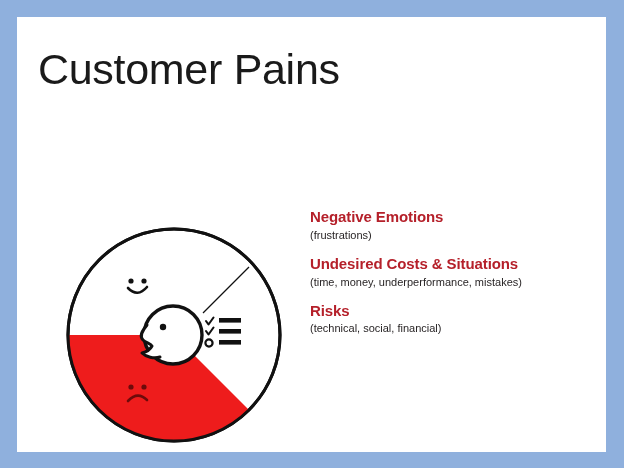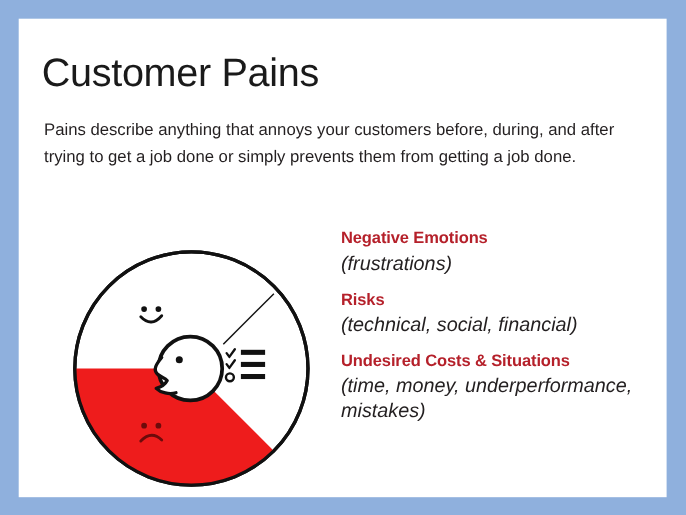--- a/index.html
+++ b/index.html
@@ -27,21 +27,21 @@
     width: 589px;
     height: 435px;
     background: #ffffff;
     box-sizing: border-box;
   }
   
   #slide-title {
     position: absolute;
     left: 21px;
     top: 17px;
-    font-size: 36px;
+    font-size: 43px;
     font-weight: 400;
     color: #1a1a1a;
     letter-spacing: -0.3px;
     line-height: 1.1;
     white-space: nowrap;
     margin-top: 12px;
   }
   
   #slide-subtitle {
     position: absolute;
@@ -65,45 +65,43 @@
     margin-bottom: 13px;
   }
   .category-heading {
     font-size: 15px;
     font-weight: bold;
     color: #b5202a;
     line-height: 1.25;
     letter-spacing: -0.1px;
   }
   .category-detail {
-    font-size: 18px;
+    font-size: 11px;
     font-weight: 400;
     color: #231f20;
     line-height: 1.28;
     margin-top: 1px;
-    font-style: italic;
   }
   
   #pains-diagram {
     position: absolute;
     left: 34px;
     top: 190px;
     width: 250px;
     height: 250px;
   }
 </style>
 </head>
 <body>
 
 <div id="slide-frame">
   <div id="slide-card">
 
     <h1 id="slide-title">Customer Pains</h1>
 
-    <p id="slide-subtitle">Pains describe anything that annoys your customers before, during, and after trying to get a job done or simply prevents them from getting a job done.</p>
 
     <div id="pains-diagram">
       <svg viewBox="0 0 250 250" width="250" height="250">
 
         <circle cx="123" cy="128" r="106" fill="#ffffff" stroke="#111111" stroke-width="3"></circle>
 
         <path d="M 123 128 L 17 128 A 106 106 0 0 0 198 203 Z" fill="#ee1c1c" stroke="none"></path>
 
         <circle cx="123" cy="128" r="106" fill="none" stroke="#111111" stroke-width="3"></circle>
 
@@ -141,25 +139,25 @@
     </div>
 
     <div id="category-list">
 
       <div class="category-block">
         <div class="category-heading">Negative Emotions</div>
         <div class="category-detail">(frustrations)</div>
       </div>
 
       <div class="category-block">
-        <div class="category-heading">Risks</div>
-        <div class="category-detail">(technical, social, financial)</div>
+        <div class="category-heading">Undesired Costs &amp; Situations</div>
+        <div class="category-detail">(time, money, underperformance, mistakes)</div>
       </div>
 
       <div class="category-block">
-        <div class="category-heading">Undesired Costs &amp; Situations</div>
-        <div class="category-detail">(time, money, underperformance, mistakes)</div>
+        <div class="category-heading">Risks</div>
+        <div class="category-detail">(technical, social, financial)</div>
       </div>
 
     </div>
 
   </div>
 </div>
 
 </body></html>

